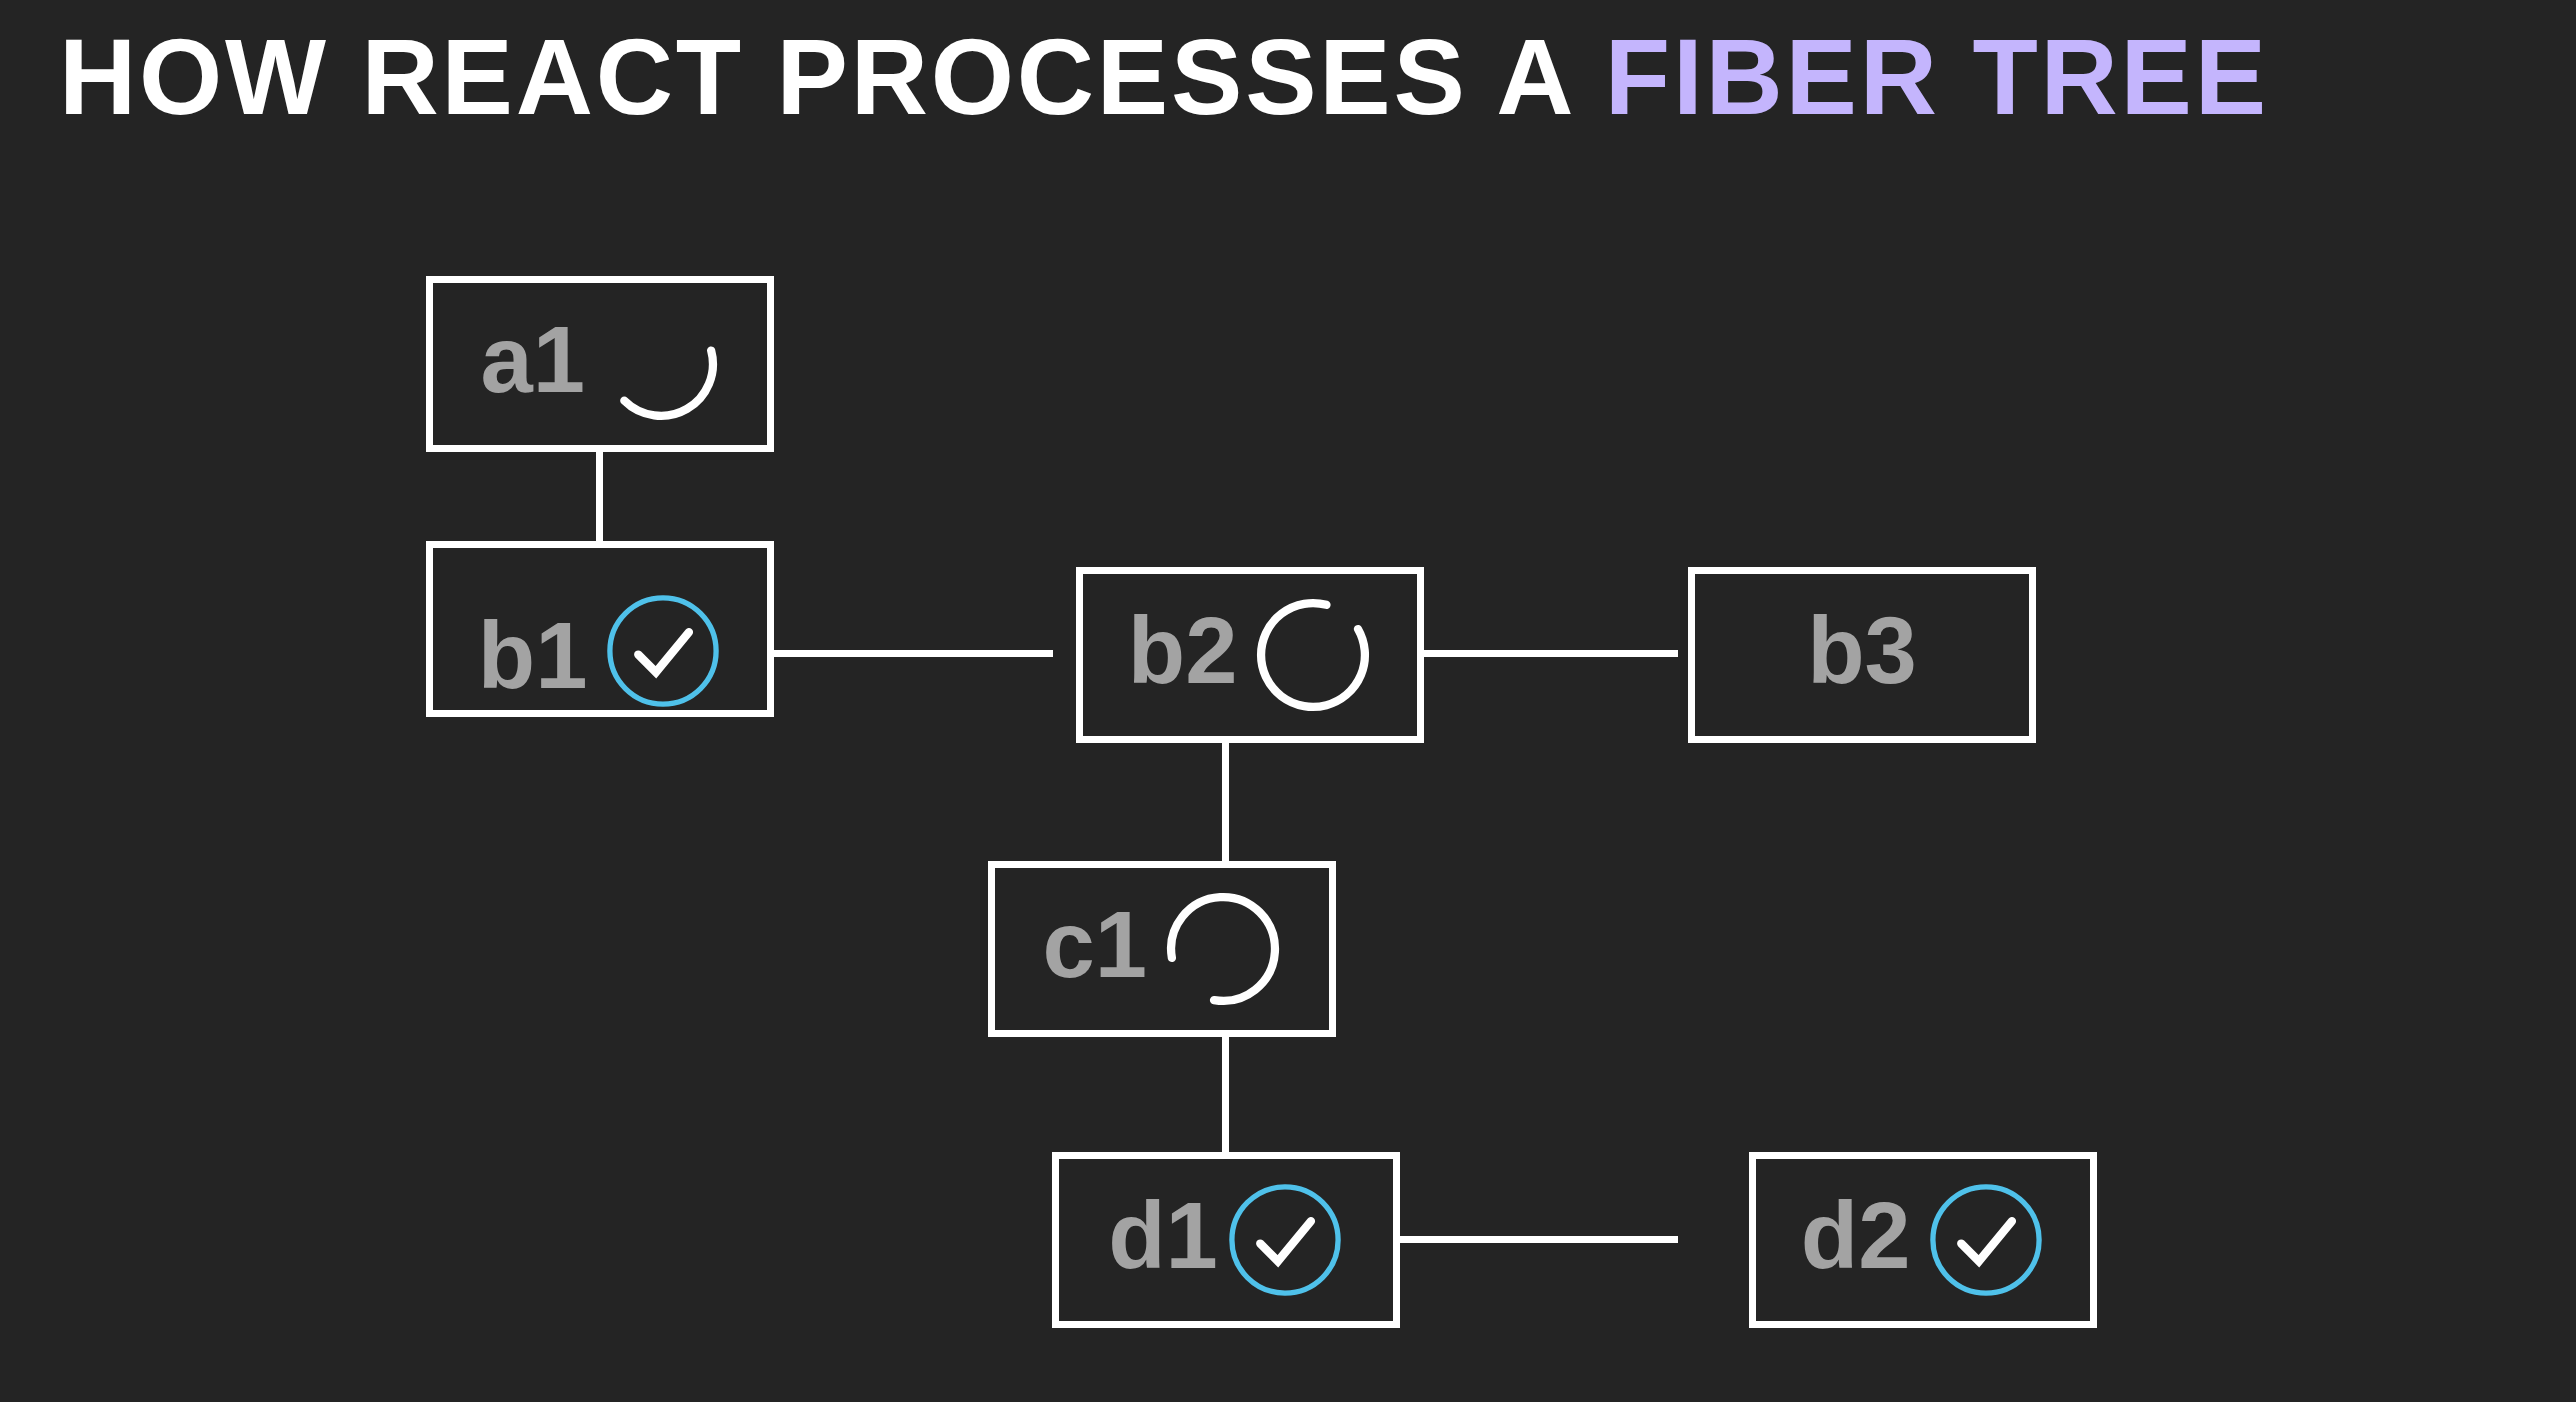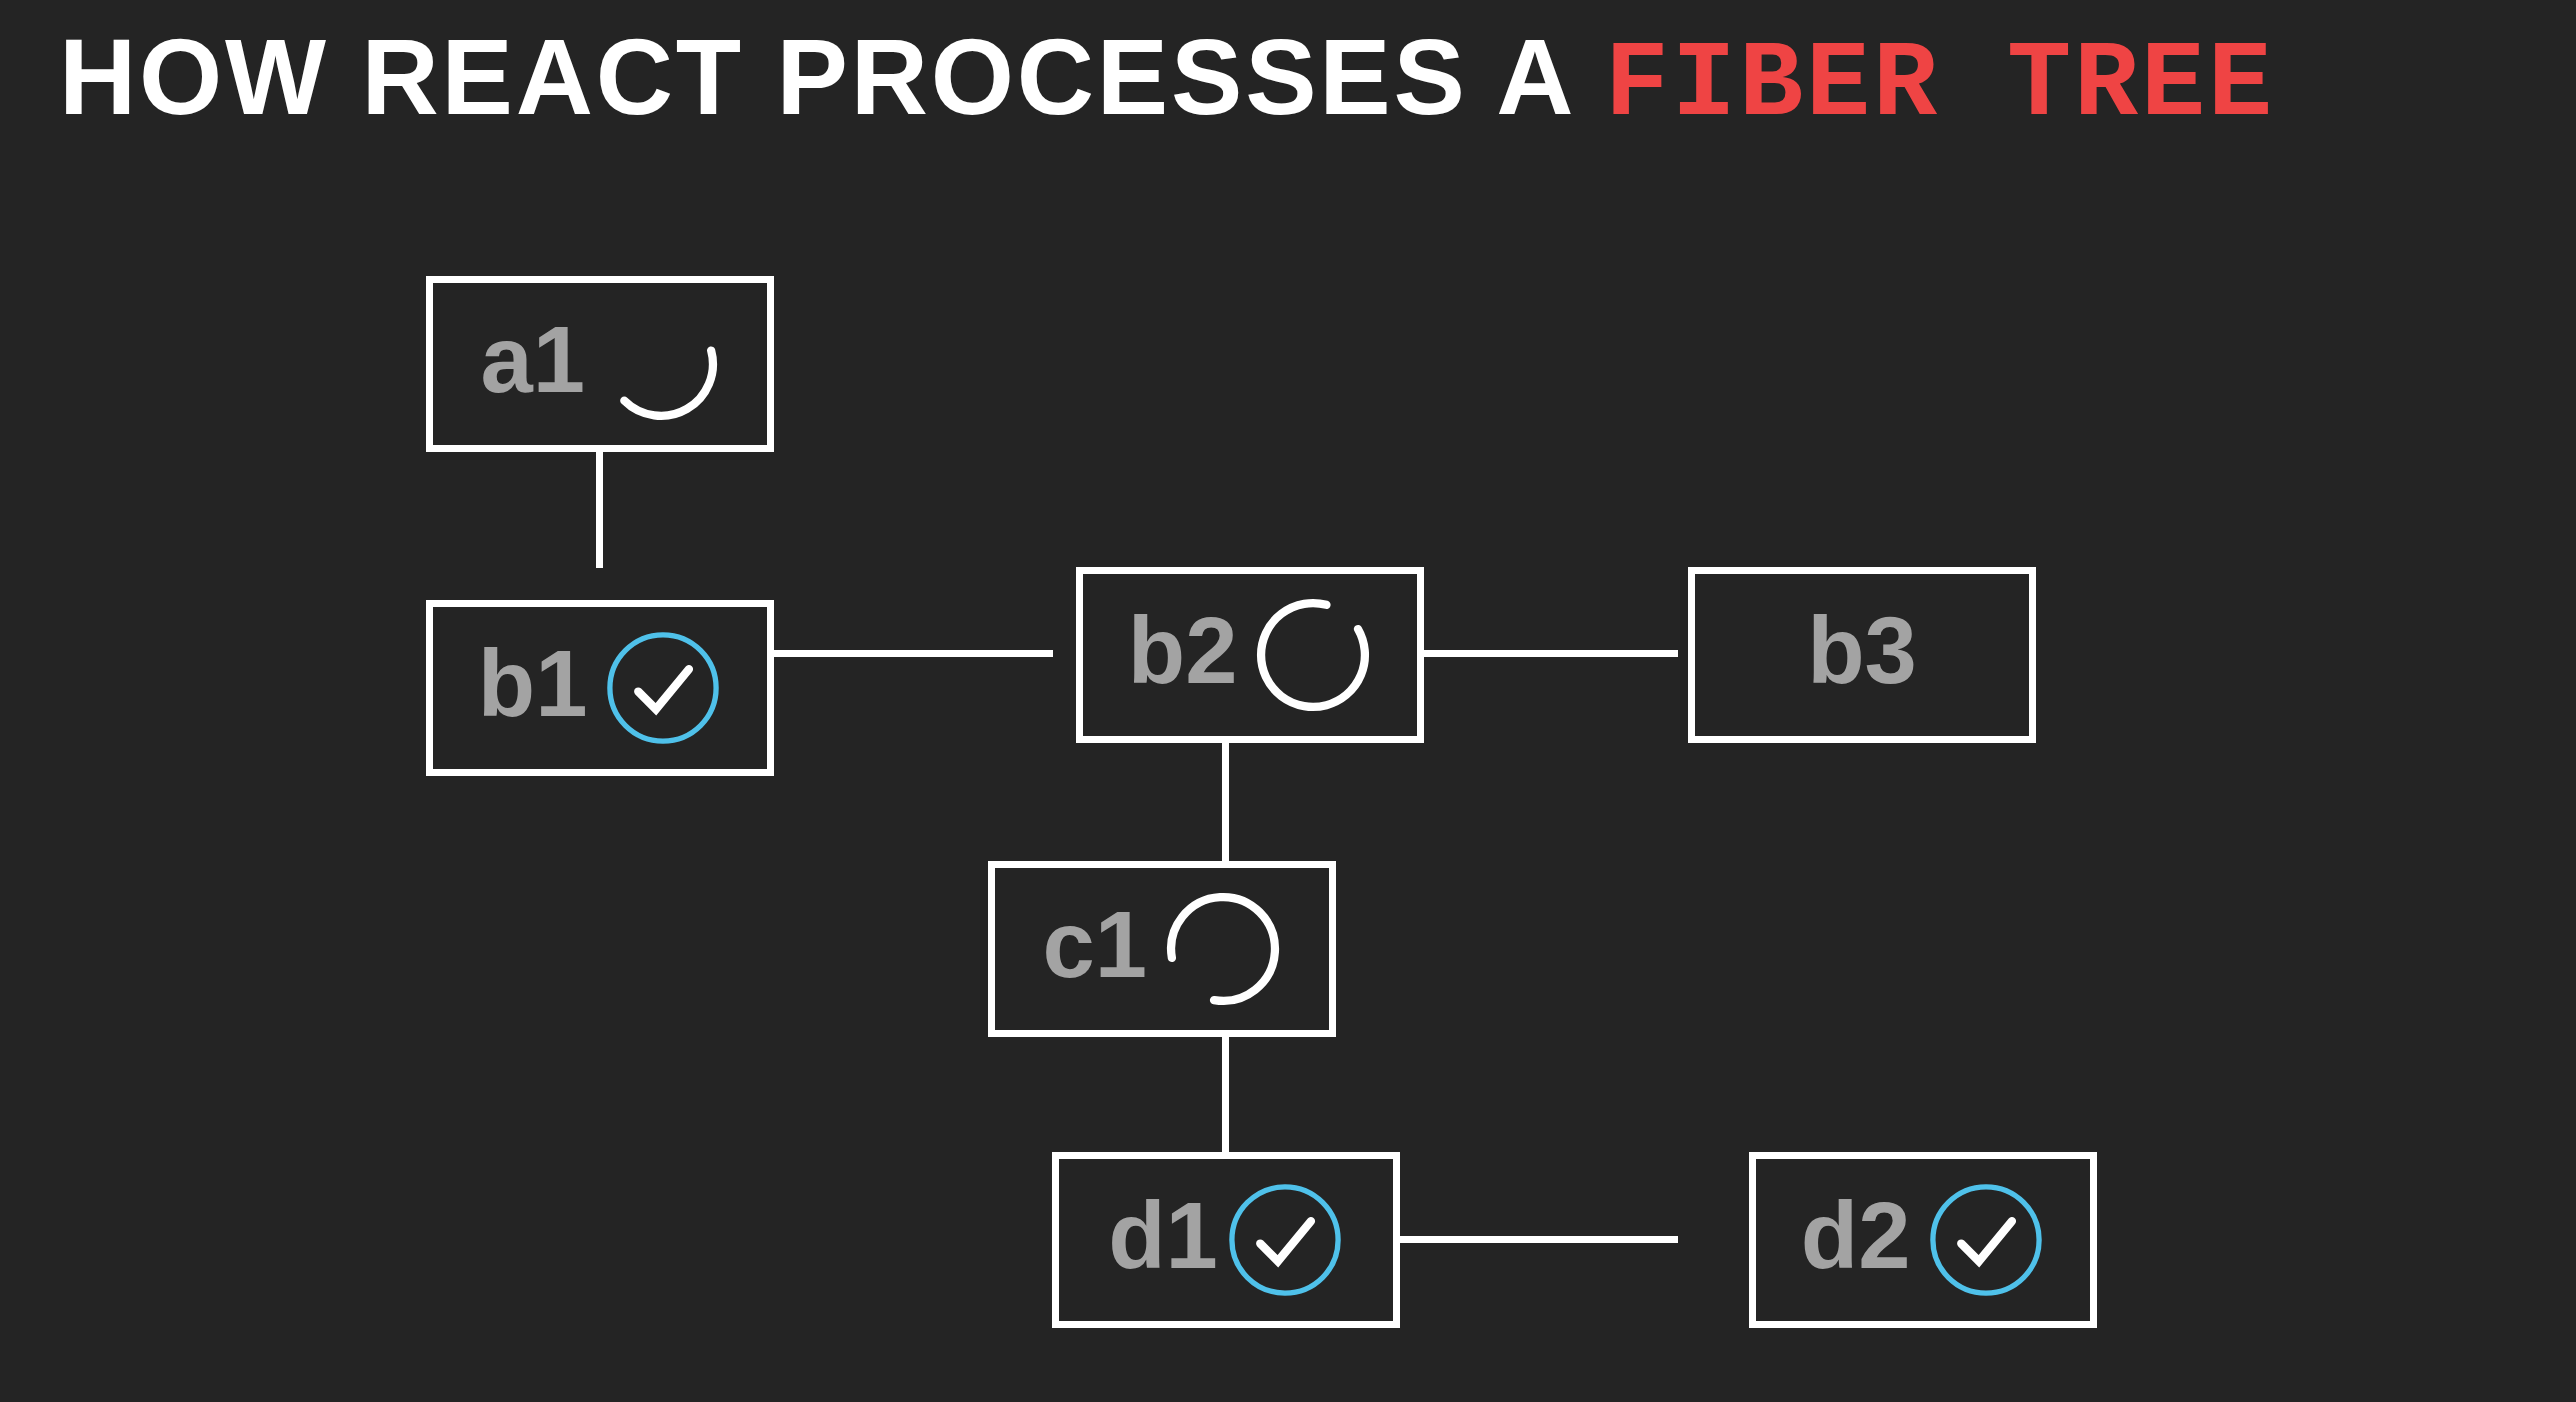--- a/index.html
+++ b/index.html
@@ -22,22 +22,21 @@
     left: 59px;
     top: 15px;
     margin: 0;
     font-size: 107px;
     font-weight: bold;
     letter-spacing: 2.8px;
     color: #ffffff;
     white-space: nowrap;
   }
   .title .hl {
-    color: #ef4444;
-    font-family: Liberation Mono, monospace;
+    color: #c4b5fd;
   }
   .node {
     position: absolute;
     width: 348px;
     height: 176px;
     box-sizing: border-box;
     border: 7.4px solid #ffffff;
     background: #242424;
     display: flex;
     align-items: center;
@@ -55,21 +54,21 @@
     width: 118px;
     height: 118px;
     flex: 0 0 auto;
   }
   .connector {
     position: absolute;
     background: #ffffff;
   }
   
   .pos-a1 { left: 426px;  top: 276px; }
-  .pos-b1 { left: 426px;  top: 600px; }
+  .pos-b1 { left: 426px;  top: 541px; align-items: flex-end; }
   .pos-b2 { left: 1076px; top: 567px; }
   .pos-b3 { left: 1678px; top: 567px; margin-left: 10px; }
   .pos-c1 { left: 988px; top: 861px; }
   .pos-d1 { left: 1052px; top: 1152px; gap: 8px; }
   .pos-d2 { left: 1749px; top: 1152px; }
   
   .conn-a1-b1 { left: 596px;  top: 452px;  width: 7.4px;   height: 116px; }
   .conn-b1-b2 { left: 774px;  top: 650px;  width: 279px; height: 7.4px; }
   .conn-b2-b3 { left: 1400px; top: 650px;  width: 278px; height: 7.4px; }
   .conn-b2-c1 { left: 1222px; top: 743px;  width: 7.4px;   height: 118px; }

